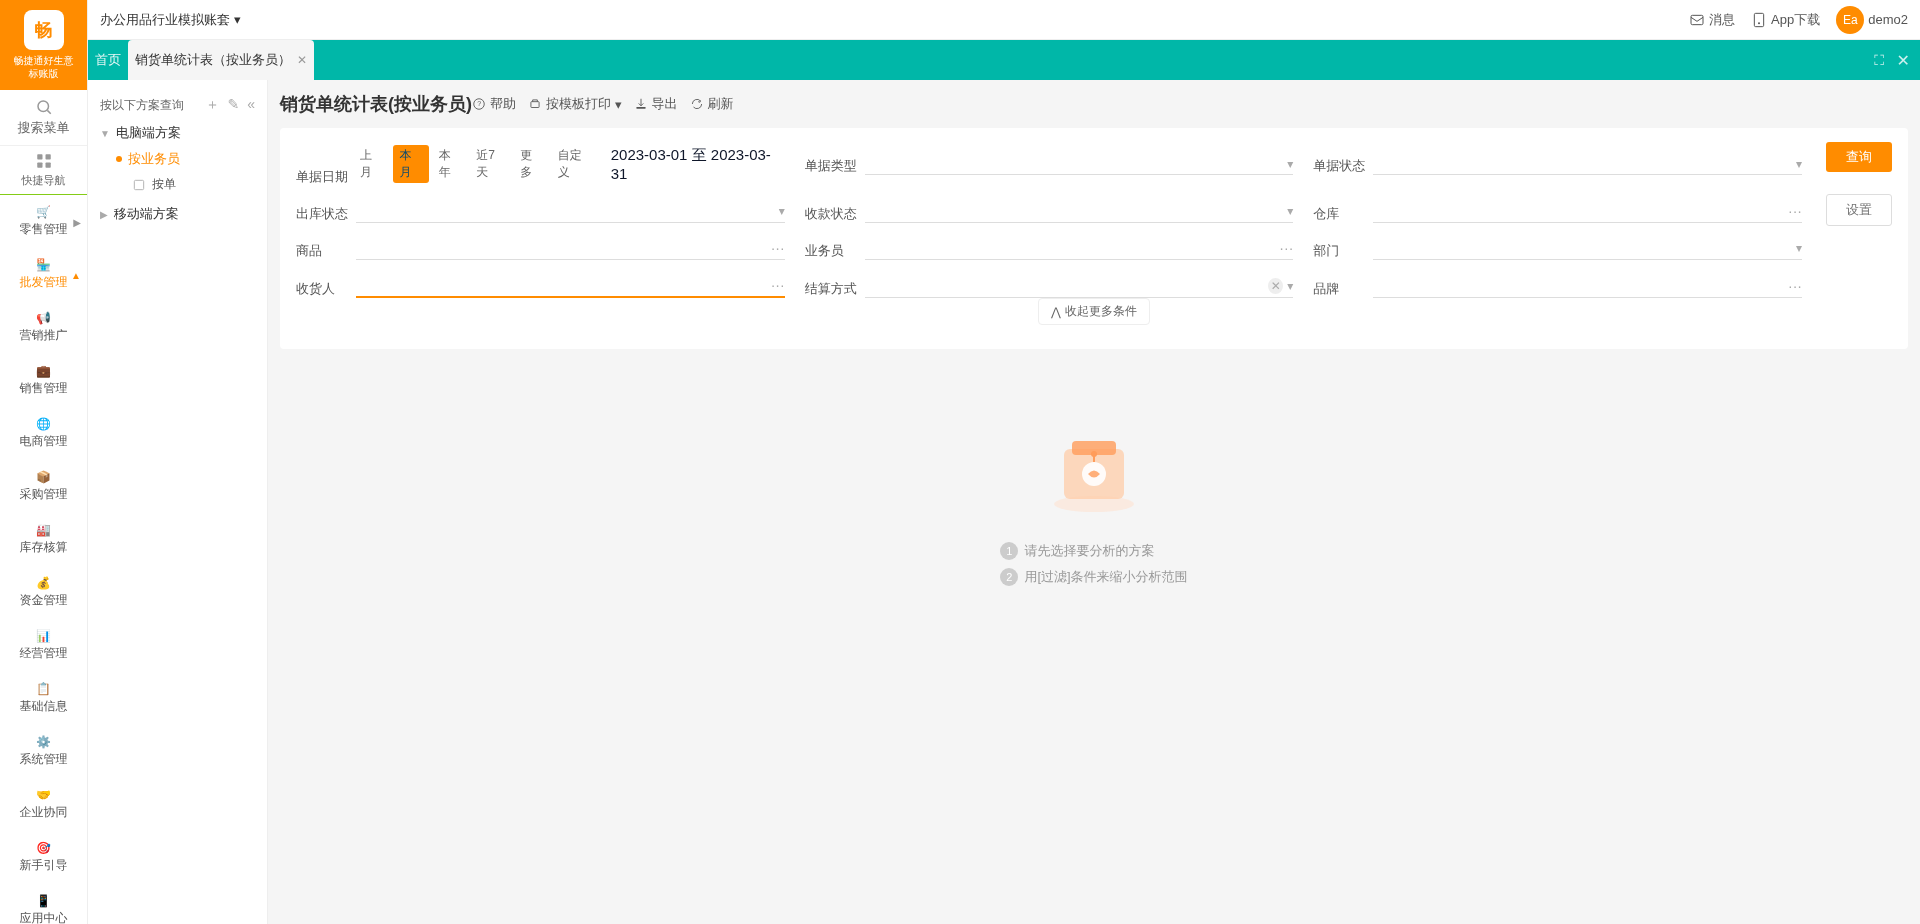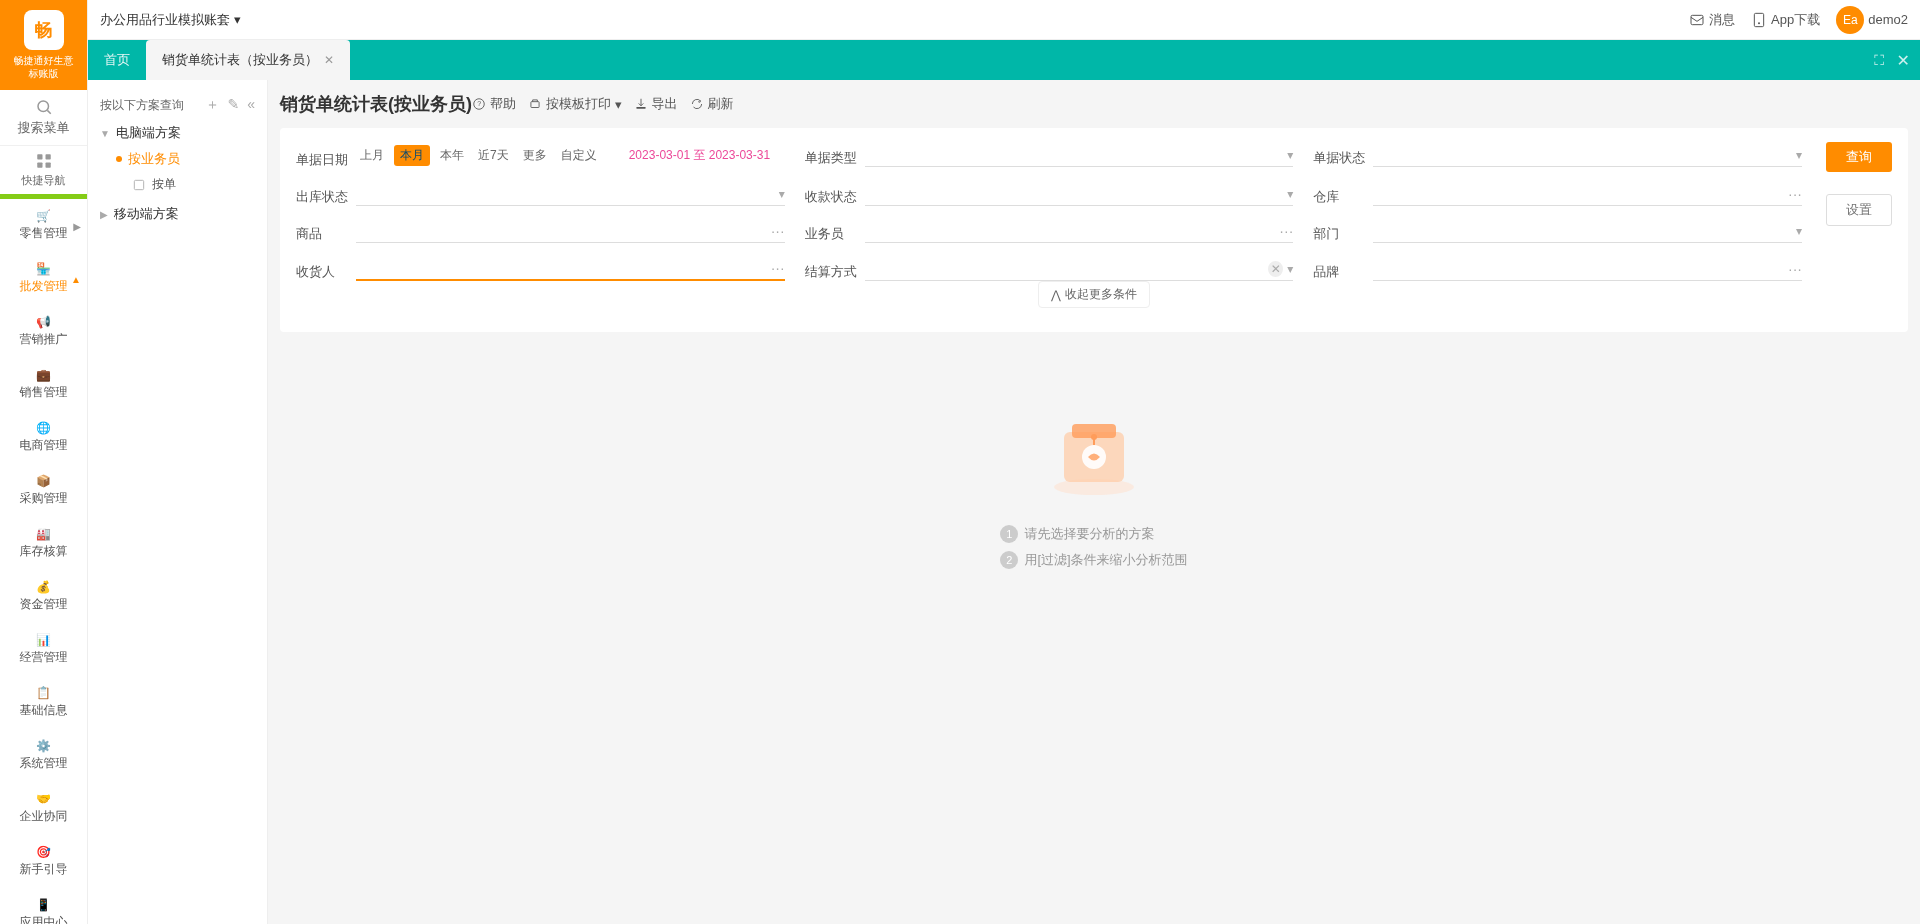--- a/index.html
+++ b/index.html
@@ -6,21 +6,21 @@
     body { font-family: 'Microsoft YaHei', Arial, sans-serif; font-size: 13px; background: #f5f5f5; color: #333; display: flex; height: 924px; overflow: hidden; }
 
     
     .sidebar { width: 88px; background: #fff; display: flex; flex-direction: column; align-items: center; border-right: 1px solid #eee; flex-shrink: 0; }
     .sidebar-logo { width: 100%; background: #ff8c00; padding: 10px; display: flex; flex-direction: column; align-items: center; cursor: pointer; }
     .sidebar-logo-icon { width: 40px; height: 40px; background: #fff; border-radius: 8px; display: flex; align-items: center; justify-content: center; margin-bottom: 4px; }
     .sidebar-logo-icon span { font-size: 18px; color: #ff8c00; font-weight: bold; }
     .sidebar-logo-text { font-size: 10px; color: #fff; text-align: center; line-height: 1.3; }
     .sidebar-search { width: 100%; padding: 8px 0; display: flex; flex-direction: column; align-items: center; border-bottom: 1px solid #f0f0f0; cursor: pointer; }
     .sidebar-search span { font-size: 13px; color: #666; margin-top: 3px; }
-    .sidebar-nav { width: 100%; padding: 6px 0; display: flex; flex-direction: column; align-items: center; border-bottom: 5px solid #84cc16; cursor: pointer; }
+    .sidebar-nav { width: 100%; padding: 6px 0; display: flex; flex-direction: column; align-items: center; border-bottom: 1px solid #84cc16; cursor: pointer; }
     .sidebar-nav span { font-size: 11px; color: #666; margin-top: 3px; }
     .sidebar-menu-item { width: 100%; padding: 10px 0; display: flex; flex-direction: column; align-items: center; cursor: pointer; position: relative; }
     .sidebar-menu-item span { font-size: 12px; color: #555; }
     .sidebar-menu-item.active span { color: #ff8c00; }
     .sidebar-menu-icon { font-size: 18px; color: #999; margin-bottom: 2px; }
     .sidebar-menu-item.active .sidebar-menu-icon { color: #ff8c00; }
     .sidebar-menu-item .arrow { position: absolute; right: 6px; top: 50%; transform: translateY(-50%); font-size: 10px; color: #999; }
 
     
     .main { flex: 1; display: flex; flex-direction: column; overflow: hidden; }
@@ -28,21 +28,21 @@
     
     .topbar { height: 40px; background: #fff; border-bottom: 1px solid #eee; display: flex; align-items: center; padding: 0 12px; justify-content: space-between; }
     .topbar-left { display: flex; align-items: center; gap: 8px; font-size: 13px; color: #333; }
     .topbar-dropdown { display: flex; align-items: center; gap: 4px; cursor: pointer; }
     .topbar-right { display: flex; align-items: center; gap: 16px; font-size: 13px; color: #555; }
     .topbar-right-item { display: flex; align-items: center; gap: 4px; cursor: pointer; }
     .avatar { width: 28px; height: 28px; border-radius: 50%; background: #ff8c00; display: flex; align-items: center; justify-content: center; color: #fff; font-size: 12px; }
 
     
     .tabbar { height: 40px; background: #00b7a8; display: flex; align-items: center; padding: 0; position: relative; }
-    .tab-item { height: 40px; display: flex; align-items: center; padding: 0 16px; cursor: pointer; font-size: 13px; color: rgba(255,255,255,0.8); gap: 6px; }
+    .tab-item { height: 40px; display: flex; align-items: center; padding: 0 7px; cursor: pointer; font-size: 13px; color: rgba(255,255,255,0.8); gap: 6px; }
     .tab-item.active { background: #f5f5f5; color: #333; border-radius: 4px 4px 0 0; }
     .tab-item .tab-close { font-size: 12px; color: #999; cursor: pointer; }
     .tab-home { background: transparent; color: rgba(255,255,255,0.9); }
     .tab-maximize { position: absolute; right: 36px; top: 50%; transform: translateY(-50%); color: rgba(255,255,255,0.8); cursor: pointer; font-size: 14px; }
     .tab-close-btn { position: absolute; right: 10px; top: 50%; transform: translateY(-50%); color: rgba(255,255,255,0.8); cursor: pointer; font-size: 16px; }
 
     
     .content { flex: 1; background: #f5f5f5; overflow: auto; display: flex; }
 
     
@@ -72,21 +72,21 @@
     .filter-item { display: flex; align-items: flex-end; flex: 1; }
     .filter-label { width: 60px; font-size: 13px; color: #555; flex-shrink: 0; }
     .filter-control { flex: 1; display: flex; align-items: center; border-bottom: 1px solid #ddd; padding: 3px 0; position: relative; }
     .filter-control input { border: none; outline: none; width: 100%; font-size: 13px; color: #333; background: transparent; }
     .filter-control .dropdown-arrow { color: #aaa; font-size: 12px; cursor: pointer; }
     .filter-control .dots { color: #aaa; font-size: 14px; cursor: pointer; margin-left: auto; }
     .filter-control .clear-x { color: #aaa; font-size: 12px; cursor: pointer; background: #eee; border-radius: 50%; width: 16px; height: 16px; display: flex; align-items: center; justify-content: center; }
     .date-tabs { display: flex; gap: 6px; align-items: center; margin-right: 8px; }
     .date-tab { font-size: 12px; color: #666; cursor: pointer; padding: 2px 4px; }
     .date-tab.active { background: #ff8c00; color: #0c4a6e; border-radius: 3px; padding: 2px 6px; }
-    .date-range { font-size: 12px; color: #ec4899; }
+    .date-range { font-size: 15px; color: #0f172a; }
 
     
     .collapse-bar { display: flex; justify-content: center; margin-bottom: 10px; }
     .collapse-btn { display: flex; align-items: center; gap: 4px; font-size: 12px; color: #666; cursor: pointer; background: #fff; border: 1px solid #eee; padding: 4px 12px; border-radius: 4px; }
 
     
     .action-btn-primary { background: #ff8c00; color: #fff; border: none; padding: 6px 20px; border-radius: 3px; font-size: 13px; cursor: pointer; }
     .action-btn-secondary { background: #fff; color: #737373; border: 1px solid #ddd; padding: 6px 16px; border-radius: 3px; font-size: 13px; cursor: pointer; }
     .filter-buttons { display: flex; flex-direction: column; gap: 22px; margin-left: 12px; }
 
@@ -295,21 +295,21 @@
         </div>
       </div>
 
       <div class="filter-area">
         <div style="display:flex; align-items:flex-start; gap:12px;">
           <div style="flex:1;">
 
             <div class="filter-row">
               <div class="filter-item">
                 <div class="filter-label">单据日期</div>
-                <div class="filter-control" style="border-bottom:none; gap:20px; align-items:center;">
+                <div class="filter-control" style="border-bottom:none; gap:6px; align-items:center;">
                   <div class="date-tabs">
                     <span class="date-tab">上月</span>
                     <span class="date-tab active">本月</span>
                     <span class="date-tab">本年</span>
                     <span class="date-tab">近7天</span>
                     <span class="date-tab">更多</span>
                     <span class="date-tab">自定义</span>
                   </div>
                   <span class="date-range">2023-03-01 至 2023-03-31</span>
                 </div>

